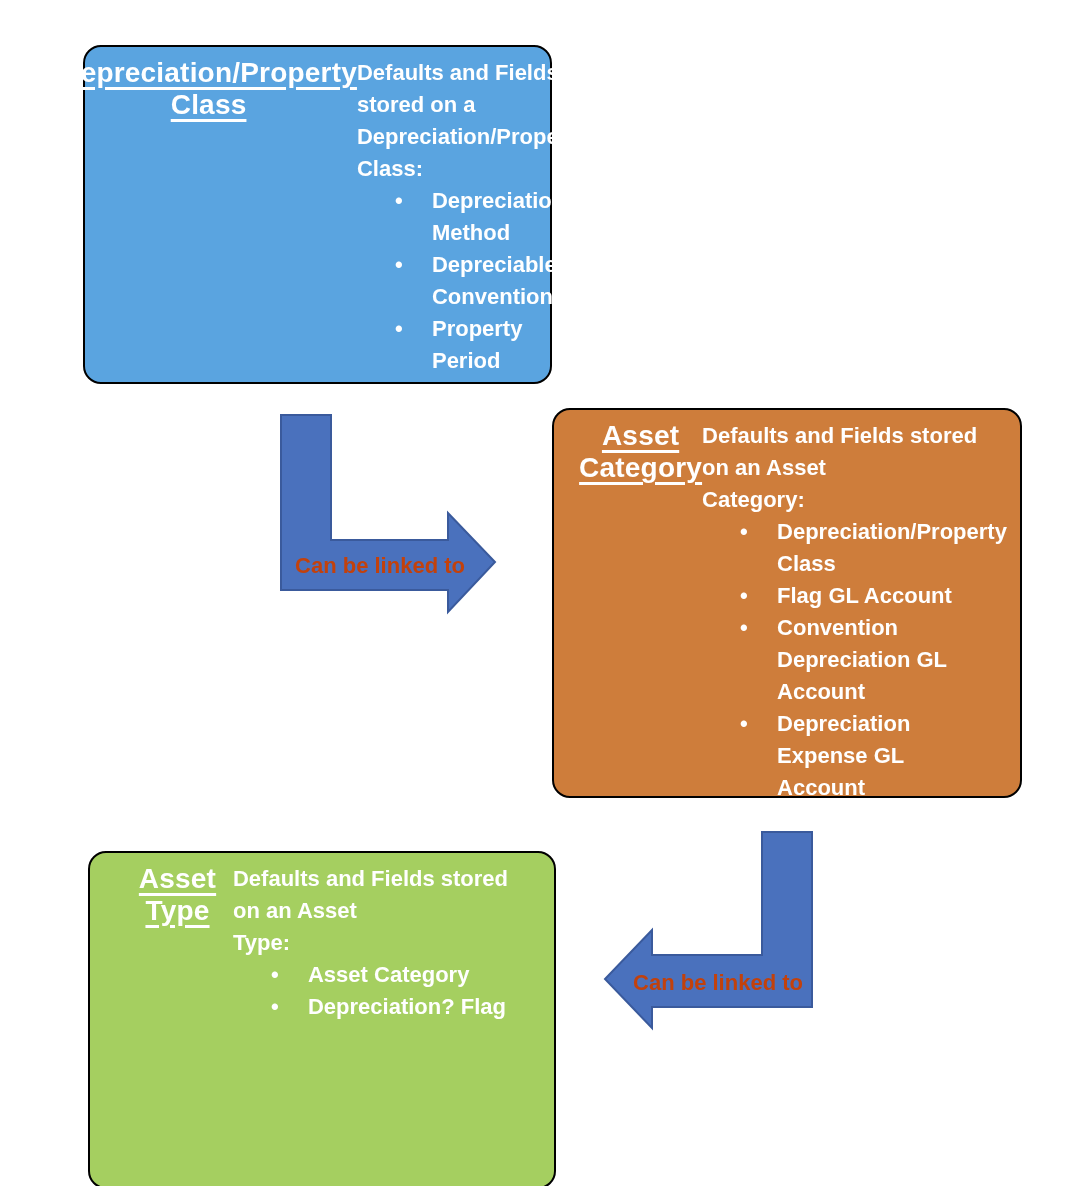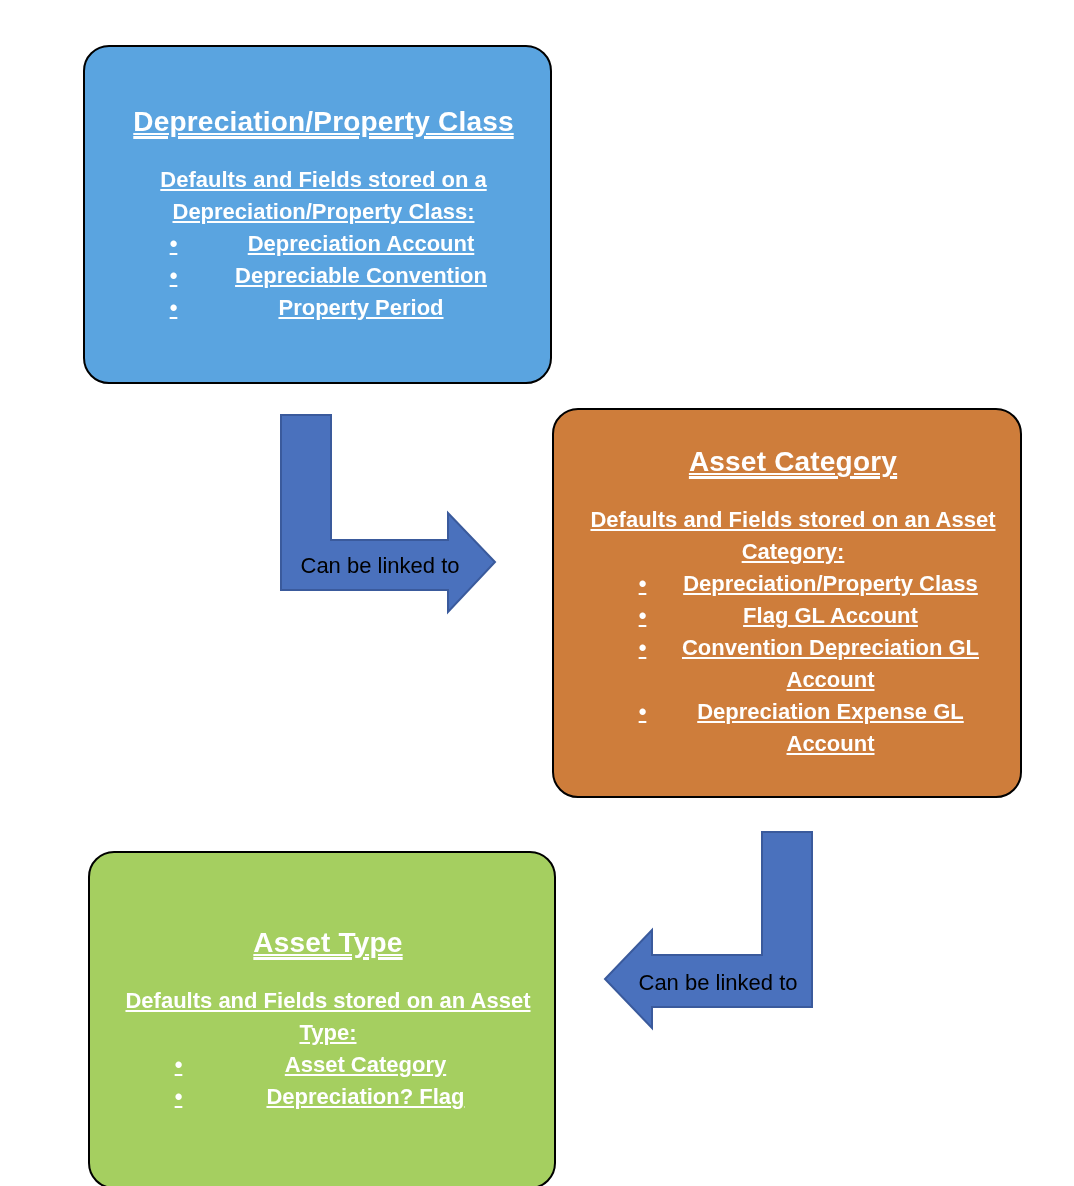--- a/index.html
+++ b/index.html
@@ -16,51 +16,50 @@
   }
   .connector-layer {
     position: absolute; left: 0; top: 0;
     width: 1074px; height: 1186px;
     pointer-events: none;
   }
   .node {
     position: absolute;
     box-sizing: border-box;
     border: 2.5px solid #000000;
-    border-radius: 26px;
+    border-radius: 18px;
     color: #ffffff;
     display: flex;
-    flex-direction: column;
+    flex-direction: row;
     justify-content: center;
     padding: 10px 20px 10px 32px;
-    text-decoration: underline;
   }
   .node-blue   { left: 83px;  top: 45px;  width: 469px; height: 339px; }
   .node-orange { left: 552px; top: 408px; width: 470px; height: 390px; }
   .node-green  { left: 88px;  top: 851px; width: 468px; height: 338px; }
   .node-title {
     font-size: 28px;
     font-weight: 700;
     text-align: center;
     text-decoration: underline;
     text-decoration-thickness: 2.5px;
     text-underline-offset: 5px;
     margin-bottom: 26px;
     letter-spacing: 0.2px;
   }
-  .node-body { font-size: 22px; line-height: 32px; font-weight: 600; text-align: center; }
+  .node-body { font-size: 22px; line-height: 32px; font-weight: 600; }
   .node-intro { white-space: pre-line; }
   .bullet-row { display: flex; margin-left: 38px; }
   .dot { width: 37px; flex: 0 0 37px; }
   .bullet-text { white-space: pre-line; flex: 1; }
   .connector-label {
     position: absolute;
-    color: #000000;
+    color: #c2410c;
     font-size: 22px;
-    font-weight: 400;
+    font-weight: 700;
     text-align: center;
     line-height: 26px;
     pointer-events: none;
   }
   .label-1 { left: 290px; top: 553px; width: 180px; }
   .label-2 { left: 628px; top: 970px; width: 180px; }
 </style>
 </head>
 <body>
 
@@ -75,21 +74,21 @@
   <div class="connector-label label-2">Can be linked to</div>
 
   <div class="node node-blue" style="background: rgb(90, 164, 224);">
     <div class="node-title">Depreciation/Property Class</div>
     <div class="node-body">
       <div class="node-intro">Defaults and Fields stored on a
 Depreciation/Property Class:</div>
       <div class="bullet-list">
           <div class="bullet-row">
             <span class="dot">•</span>
-            <span class="bullet-text">Depreciation Account</span>
+            <span class="bullet-text">Depreciation Method</span>
           </div>
           <div class="bullet-row">
             <span class="dot">•</span>
             <span class="bullet-text">Depreciable Convention</span>
           </div>
           <div class="bullet-row">
             <span class="dot">•</span>
             <span class="bullet-text">Property Period</span>
           </div>
         </div>

